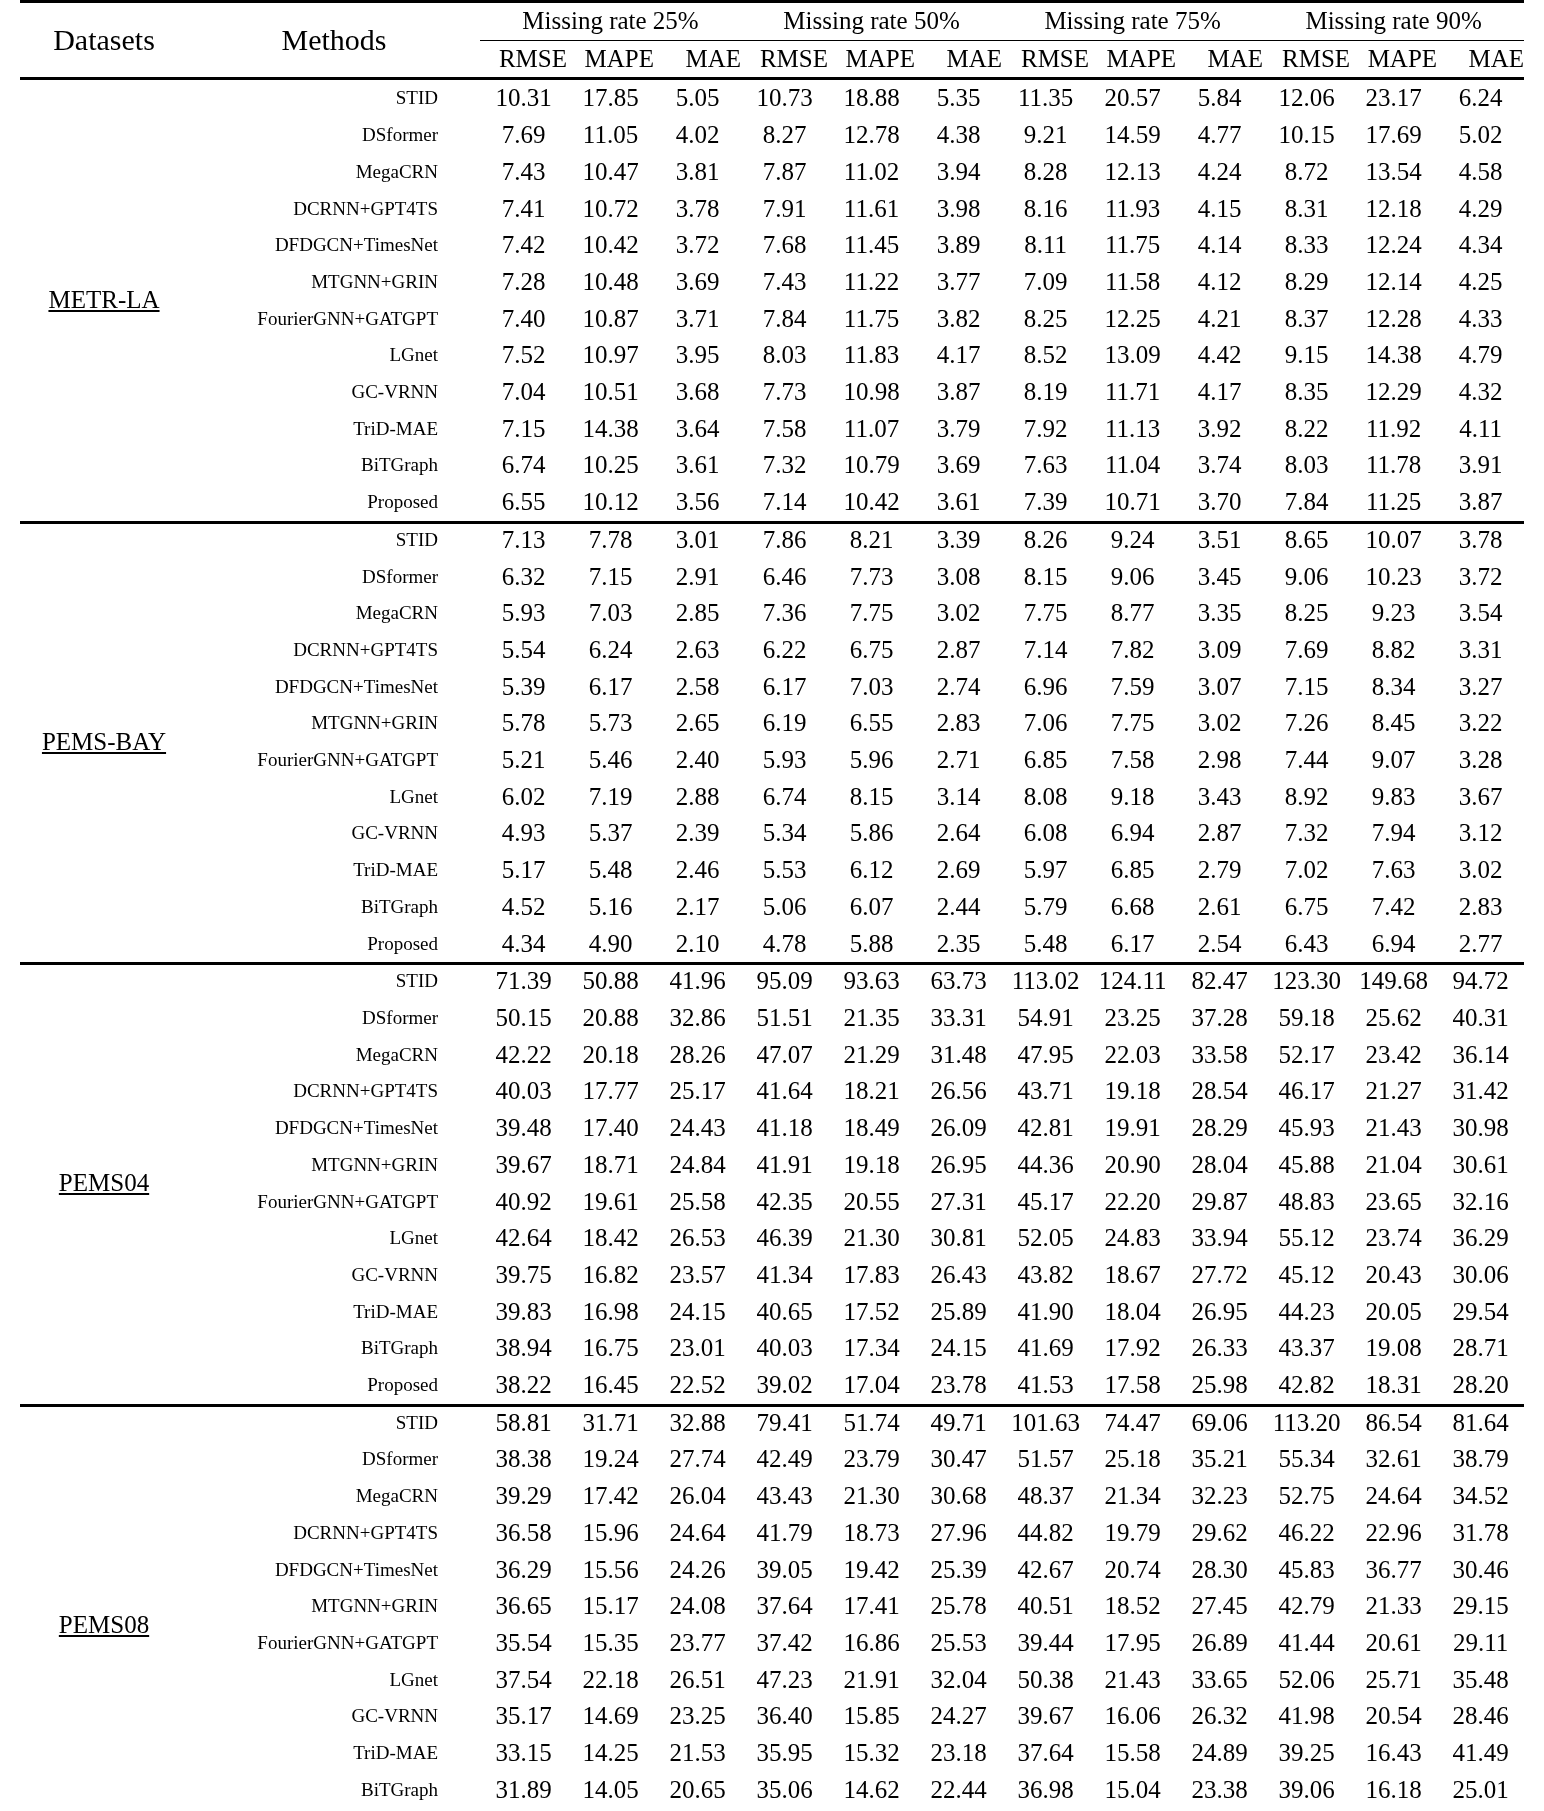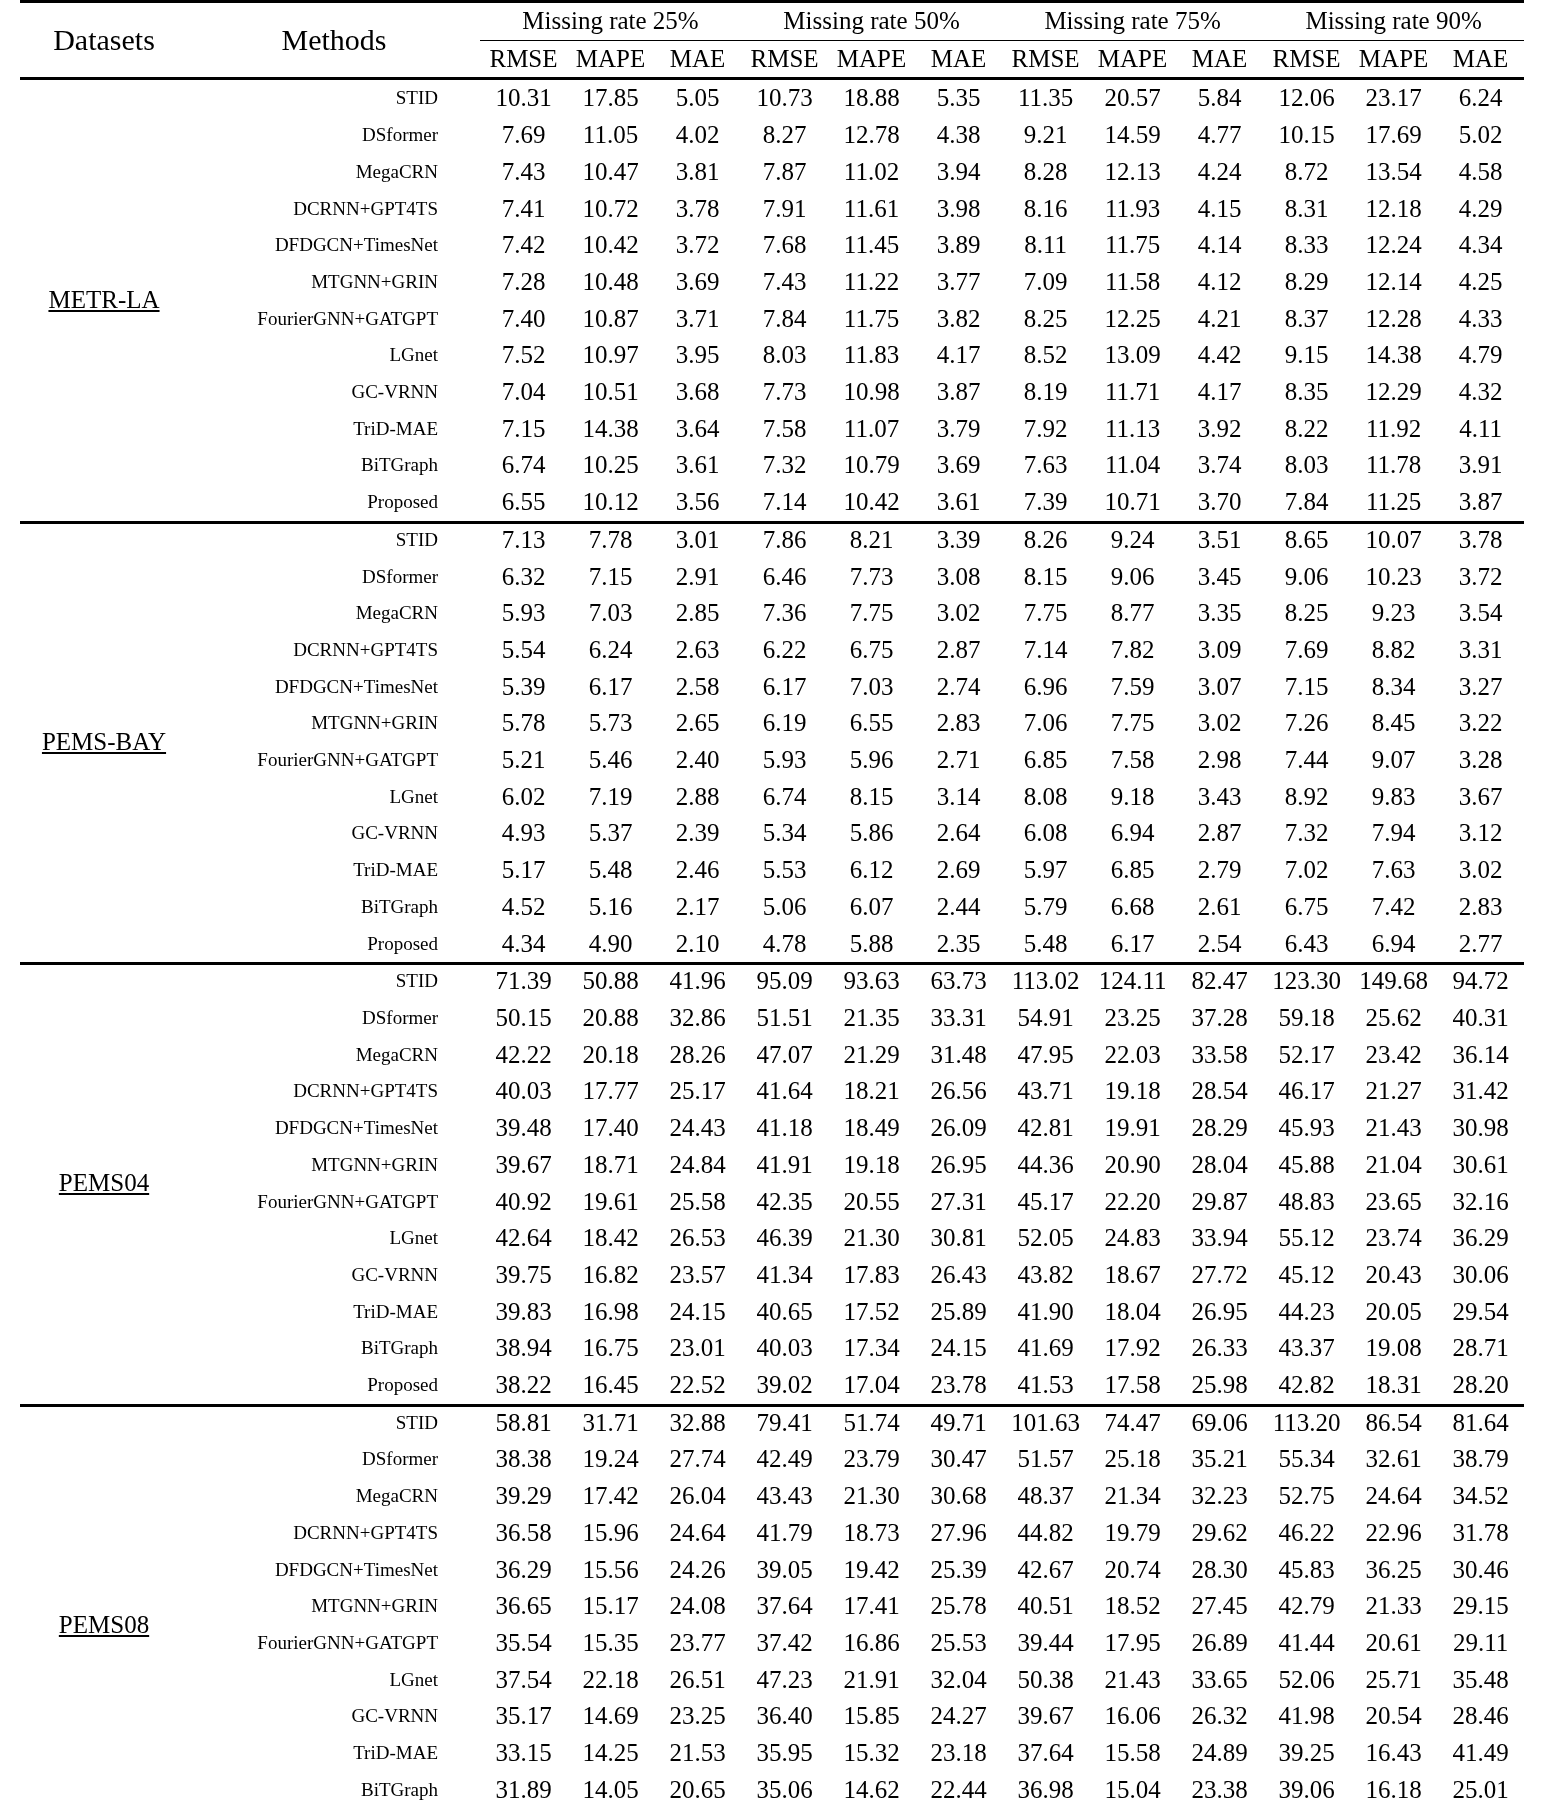--- a/index.html
+++ b/index.html
@@ -37,21 +37,21 @@
   
   .hdr-cell {
     text-align: center;
     font-size: 30px;
   }
   .grp-hdr {
     text-align: center;
     position: relative;
   }
   .metric-hdr {
-    text-align: center;
+    text-align: right;
   }
   .hdr-span-rule {
     border-bottom: 1.5px solid #000;
     text-align: center;
   }
   
   .dataset-cell {
     text-align: center;
     font-size: 25px;
     text-decoration: underline;
@@ -722,21 +722,21 @@
         <td class="num">36.29</td>
         <td class="num">15.56</td>
         <td class="num">24.26</td>
         <td class="num">39.05</td>
         <td class="num">19.42</td>
         <td class="num">25.39</td>
         <td class="num">42.67</td>
         <td class="num">20.74</td>
         <td class="num">28.30</td>
         <td class="num">45.83</td>
-        <td class="num">36.25</td>
+        <td class="num">36.77</td>
         <td class="num">30.46</td>
       </tr>
       <tr>
         <td class="method-cell">MTGNN+GRIN</td>
         <td class="num">36.65</td>
         <td class="num">15.17</td>
         <td class="num">24.08</td>
         <td class="num">37.64</td>
         <td class="num">17.41</td>
         <td class="num">25.78</td>

